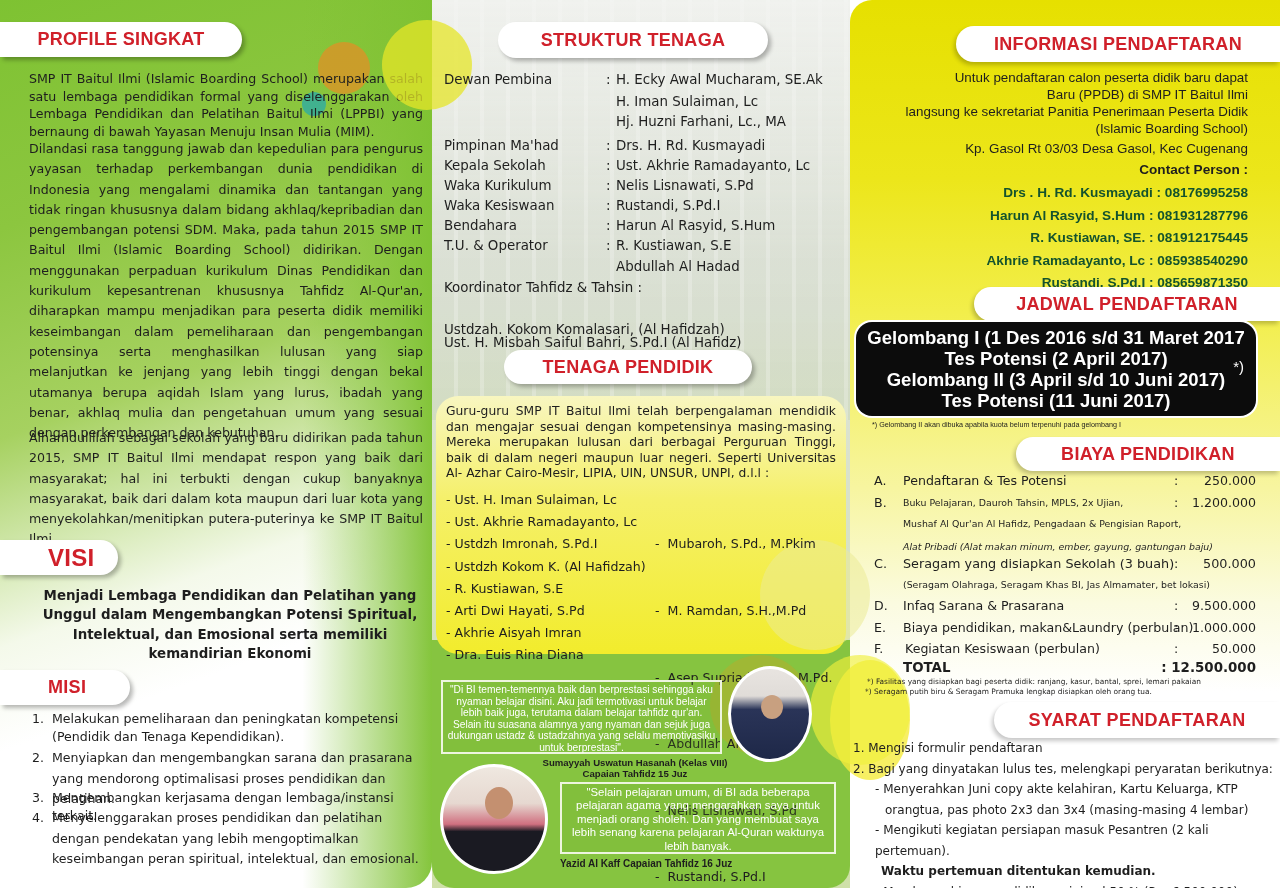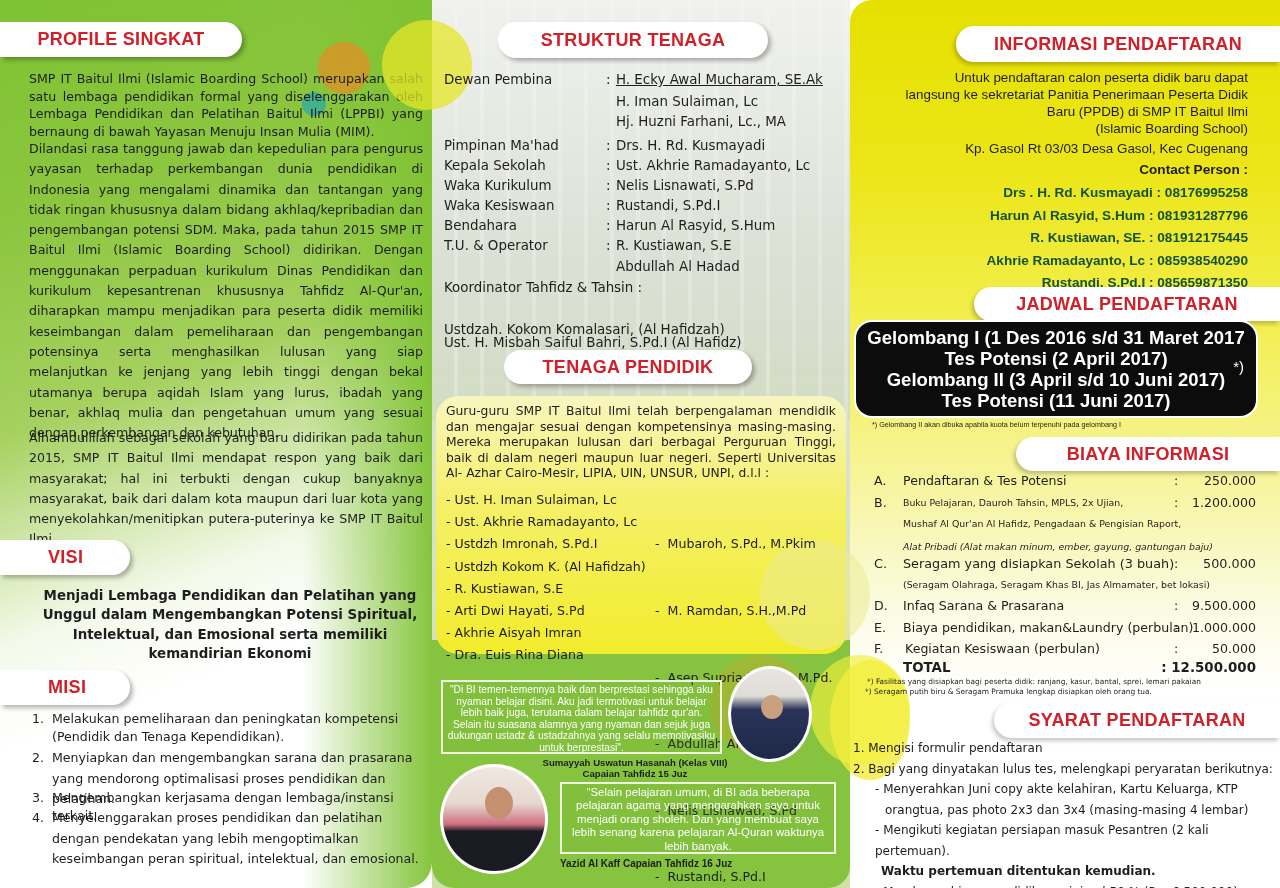--- a/index.html
+++ b/index.html
@@ -96,21 +96,21 @@
   <div class="circle" style="left:302px;top:92px;width:24px;height:24px;background:rgba(40,170,170,0.75);"></div>
 
   <div class="tag" style="left:0;top:22px;width:242px;height:35px;font-size:18px;">
     <span>PROFILE SINGKAT</span>
   </div>
 
   <div class="txt justify" style="left:29px;top:70px;width:394px;font-size:12.6px;line-height:17.5px;">SMP IT Baitul Ilmi (Islamic Boarding School) merupakan salah satu lembaga pendidikan formal yang diselenggarakan oleh Lembaga Pendidikan dan Pelatihan Baitul Ilmi (LPPBI) yang bernaung di bawah Yayasan Menuju Insan Mulia (MIM).</div>
   <div class="txt justify" style="left:29px;top:139px;width:394px;font-size:12.6px;line-height:20.3px;">Dilandasi rasa tanggung jawab dan kepedulian para pengurus yayasan terhadap perkembangan dunia pendidikan di Indonesia yang mengalami dinamika dan tantangan yang tidak ringan khususnya dalam bidang akhlaq/kepribadian dan pengembangan potensi SDM. Maka, pada tahun 2015 SMP IT Baitul Ilmi (Islamic Boarding School) didirikan. Dengan menggunakan perpaduan kurikulum Dinas Pendidikan dan kurikulum kepesantrenan khususnya Tahfidz Al-Qur'an, diharapkan mampu menjadikan para peserta didik memiliki keseimbangan dalam pemeliharaan dan pengembangan potensinya serta menghasilkan lulusan yang siap melanjutkan ke jenjang yang lebih tinggi dengan bekal utamanya berupa aqidah Islam yang lurus, ibadah yang benar, akhlaq mulia dan pengetahuan umum yang sesuai dengan perkembangan dan kebutuhan.</div>
   <div class="txt justify" style="left:29px;top:428px;width:394px;font-size:12.6px;line-height:20.3px;">Alhamdulillah sebagai sekolah yang baru didirikan pada tahun 2015, SMP IT Baitul Ilmi mendapat respon yang baik dari masyarakat; hal ini terbukti dengan cukup banyaknya masyarakat, baik dari dalam kota maupun dari luar kota yang menyekolahkan/menitipkan putera-puterinya ke SMP IT Baitul Ilmi.</div>
 
-  <div class="tag" style="left:0;top:540px;width:130px;height:35px;font-size:18px;justify-content:flex-start;padding-left:48px;">
+  <div class="tag" style="left:0;top:540px;width:118px;height:35px;font-size:24px;justify-content:flex-start;padding-left:48px;">
     <span>VISI</span>
   </div>
   <div class="txt" style="left:34px;top:586px;width:392px;font-size:13.4px;line-height:19.3px;font-weight:bold;text-align:center;">Menjadi Lembaga Pendidikan dan Pelatihan yang Unggul dalam Mengembangkan Potensi Spiritual, Intelektual, dan Emosional serta memiliki kemandirian Ekonomi</div>
 
   <div class="tag" style="left:0;top:670px;width:130px;height:35px;font-size:18px;justify-content:flex-start;padding-left:48px;">
     <span>MISI</span>
   </div>
 
   <div>
     <div class="txt" style="left:32px;top:710px;width:380px;font-size:12.6px;line-height:18px;">
@@ -139,21 +139,21 @@
 </div>
 
 <div class="tag pill" style="left:498px;top:22px;width:270px;height:36px;font-size:18px;z-index:4;">
   <span>STRUKTUR TENAGA</span>
 </div>
 
 <div style="position:absolute;left:444px;top:70px;width:400px;z-index:4;font-family:'DejaVu Sans',sans-serif;font-size:13.4px;color:#1e1e1e;line-height:19.5px;">
   <div style="position:absolute;top:0;left:0;width:400px;">
     <span style="position:absolute;left:0;">Dewan Pembina</span>
     <span style="position:absolute;left:162px;">:</span>
-    <span style="position:absolute;left:172px;white-space:nowrap;text-decoration:underline;">H. Ecky Awal Mucharam, SE.Ak</span>
+    <span style="position:absolute;left:172px;white-space:nowrap;">H. Ecky Awal Mucharam, SE.Ak</span>
   </div>
   <div style="position:absolute;top:22px;left:0;width:400px;">
     <span style="position:absolute;left:172px;white-space:nowrap;">H. Iman Sulaiman, Lc</span>
   </div>
   <div style="position:absolute;top:42px;left:0;width:400px;">
     <span style="position:absolute;left:172px;white-space:nowrap;">Hj. Huzni Farhani, Lc., MA</span>
   </div>
   <div style="position:absolute;top:66px;left:0;width:400px;">
     <span style="position:absolute;left:0;">Pimpinan Ma'had</span>
     <span style="position:absolute;left:162px;">:</span>
@@ -245,22 +245,22 @@
 
 <div class="panel" id="right"></div>
 <div class="circle" style="left:830px;top:660px;width:80px;height:120px;background:rgba(245,235,60,0.8);z-index:2;"></div>
 
 <div class="tag right" style="left:956px;top:26px;width:324px;height:36px;font-size:18px;z-index:4;">
   <span>INFORMASI PENDAFTARAN</span>
 </div>
 
 <div class="right-txt" style="left:852px;top:69px;width:396px;font-size:13.4px;line-height:17px;text-align:right;z-index:4;">
   <div>Untuk pendaftaran calon peserta didik baru dapat</div>
+  <div>Baru (PPDB) di SMP IT Baitul Ilmi</div>
   <div>langsung ke sekretariat Panitia Penerimaan Peserta Didik</div>
-  <div>Baru (PPDB) di SMP IT Baitul Ilmi</div>
   <div>(Islamic Boarding School)</div>
 </div>
 <div class="right-txt" style="left:852px;top:141px;width:396px;font-size:13.4px;text-align:right;z-index:4;">Kp. Gasol Rt 03/03 Desa Gasol, Kec Cugenang</div>
 <div class="right-txt" style="left:852px;top:162px;width:396px;font-size:13.6px;font-weight:bold;text-align:right;z-index:4;">Contact Person :</div>
 
 <div style="position:absolute;left:852px;top:182px;width:396px;z-index:4;font-family:'Liberation Sans',sans-serif;font-weight:bold;font-size:13.6px;line-height:22.5px;text-align:right;color:#14532d;">
   <div><span>Drs . H. Rd. Kusmayadi</span> : <span>08176995258</span></div>
   <div><span>Harun Al Rasyid, S.Hum</span> : <span>081931287796</span></div>
   <div><span>R. Kustiawan, SE.</span> : <span>081912175445</span></div>
   <div><span>Akhrie Ramadayanto, Lc </span> : <span>085938540290</span></div>
@@ -274,21 +274,21 @@
 <div class="jadwal-box" style="z-index:4;">
   <div>Gelombang I (1 Des 2016 s/d 31 Maret 2017</div>
   <div>Tes Potensi (2 April 2017)</div>
   <div>Gelombang II (3 April s/d 10 Juni 2017)</div>
   <div>Tes Potensi (11 Juni 2017)</div>
   <span style="position:absolute;right:12px;top:34px;font-size:15px;font-weight:normal;">*)</span>
 </div>
 <div class="right-txt" style="left:872px;top:420px;width:390px;font-size:7.2px;z-index:4;">*) Gelombang II akan dibuka apabila kuota belum terpenuhi pada gelombang I</div>
 
 <div class="tag right" style="left:1016px;top:437px;width:264px;height:34px;font-size:18px;z-index:4;">
-  <span>BIAYA INFORMASI</span>
+  <span>BIAYA PENDIDIKAN</span>
 </div>
 
 <div style="z-index:4;">
   <div class="fee-row" style="top:473px;font-size:12.6px;z-index:4;">
     <span class="letter">A.</span>
     <span class="label">Pendaftaran &amp; Tes Potensi</span>
     <span class="colon">:</span>
     <span class="amount">250.000</span>
   </div>
   <div class="fee-row" style="top:495px;font-size:12.6px;z-index:4;">

